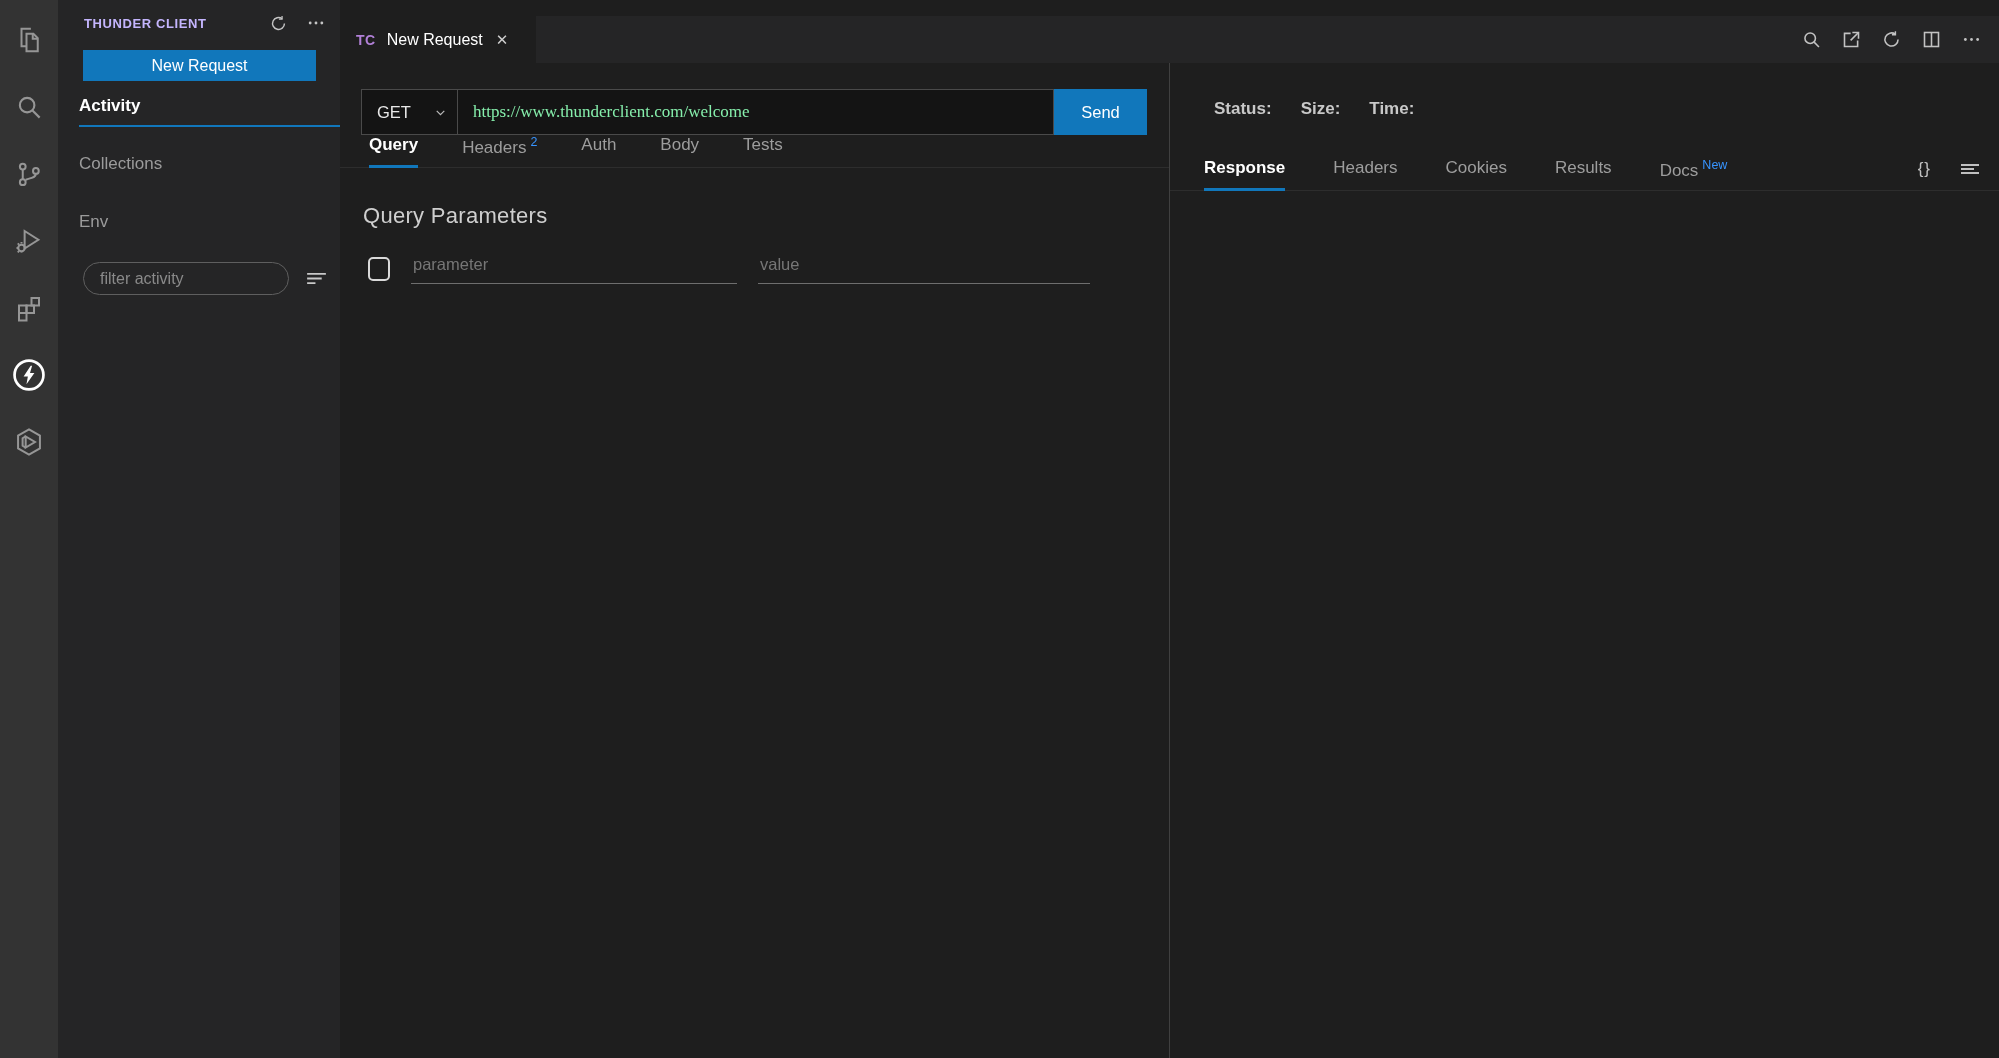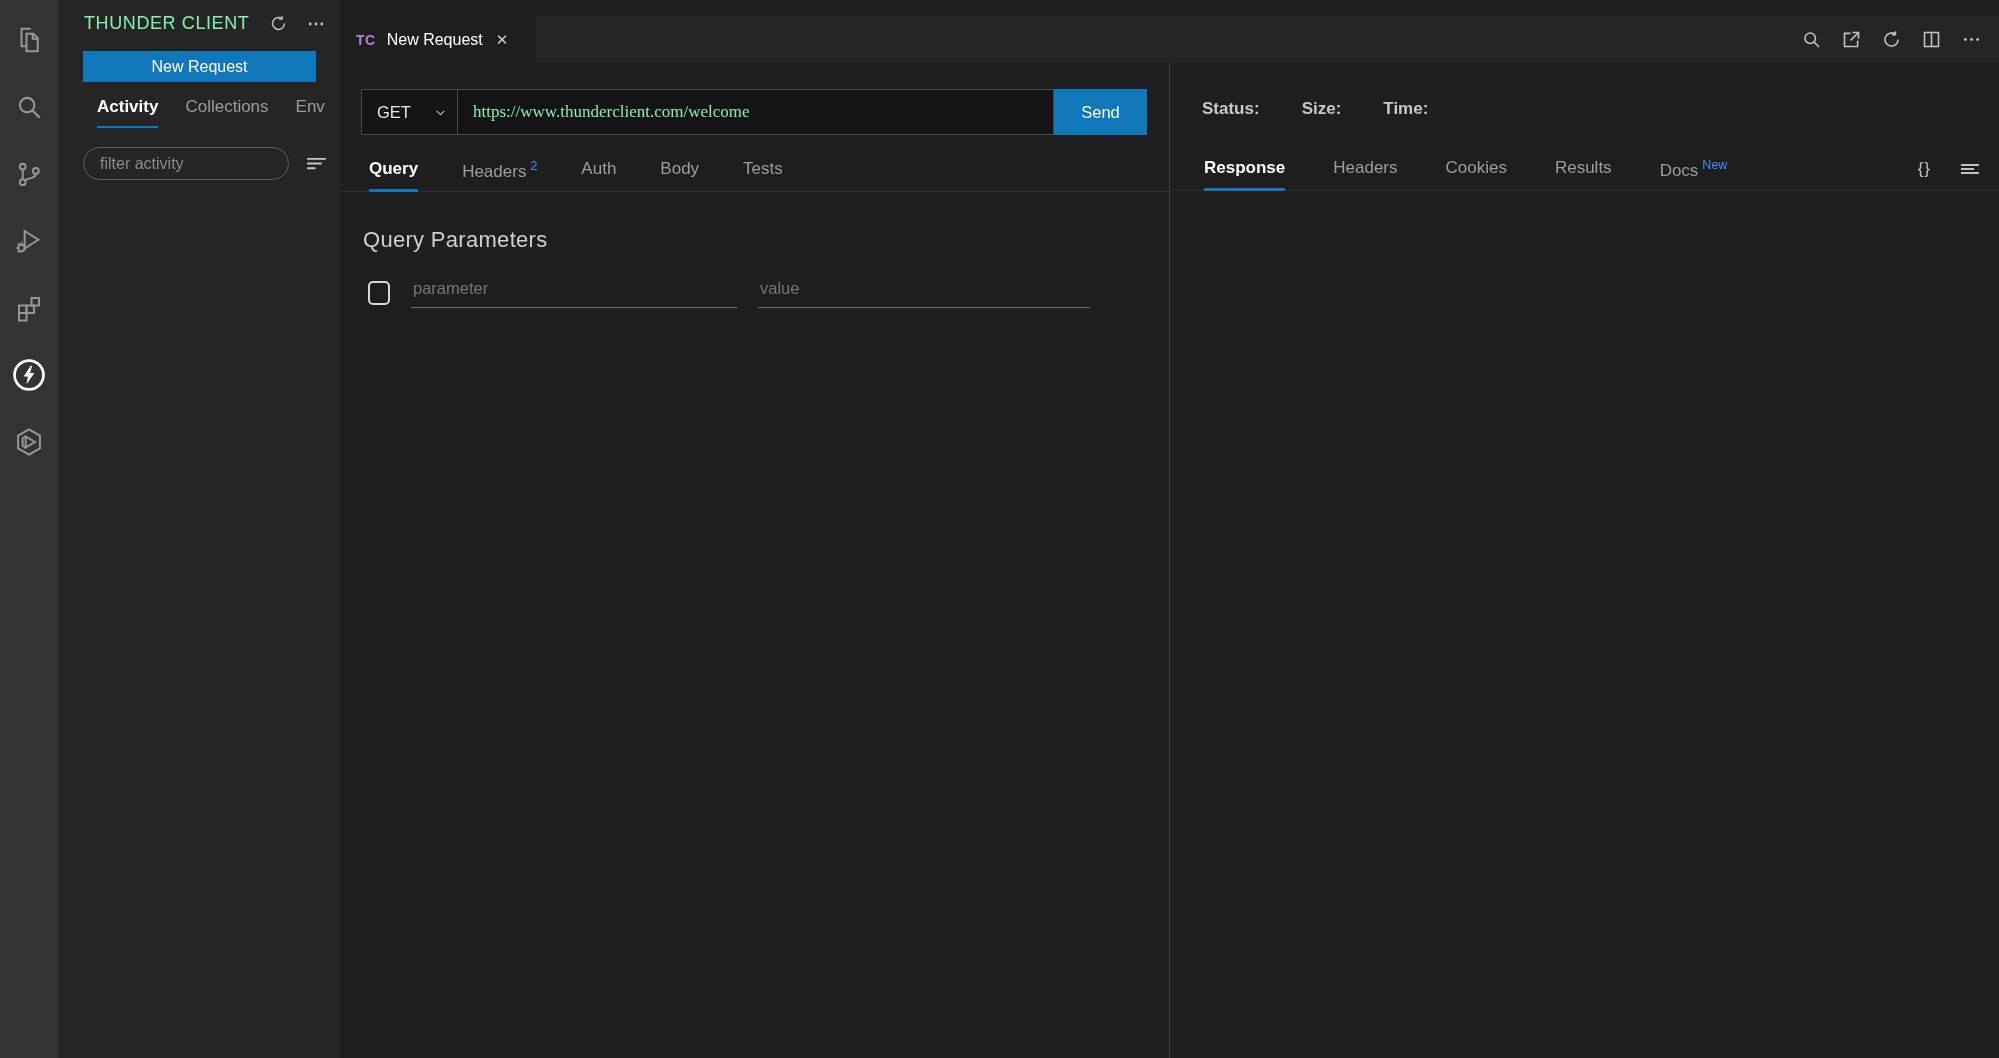--- a/index.html
+++ b/index.html
@@ -9,25 +9,25 @@
   
   .activity-bar{position:absolute;left:0;top:0;width:58px;height:100%;background:#333333;
                 display:flex;flex-direction:column;align-items:center;padding-top:6px;box-sizing:border-box;}
   .ab-item{width:58px;height:67px;display:flex;align-items:center;justify-content:center;color:#969696;cursor:pointer;}
   .ab-item svg{display:block;}
   .ab-item.active{color:#ffffff;}
 
   
   .sidebar{position:absolute;left:58px;top:0;width:282px;height:100%;background:#252526;box-sizing:border-box;}
   .sidebar-header{display:flex;align-items:center;padding:13px 14px 0 26px;}
-  .sidebar-title{flex:1;color:#86efac;font-size:18px;letter-spacing:.6px;}
+  .sidebar-title{flex:1;color:#c4b5fd;font-size:13px;letter-spacing:.6px;font-weight:bold;}
   .sb-hicon{color:#c5c5c5;margin-left:18px;cursor:pointer;display:flex;align-items:center;}
   .new-request-btn{display:block;margin:17px 0 0 25px;width:233px;height:31px;background:#1177bb;
                    color:#ffffff;font-size:16px;border:none;cursor:pointer;font-family:inherit;}
-  .sidebar-tabs{display:flex;gap:27px;padding-left:39px;margin-top:15px;}
+  .sidebar-tabs{display:flex;gap:27px;padding-left:21px;margin-top:15px;flex-direction:column;}
   .s-tab{font-size:17px;color:#9b9b9b;padding-bottom:9px;border-bottom:2.5px solid transparent;cursor:pointer;white-space:nowrap;}
   .s-tab.active{color:#ffffff;font-weight:700;border-bottom-color:#1177bb;}
   .filter-row{display:flex;align-items:center;padding-left:25px;margin-top:19px;gap:15px;}
   .filter-input{width:172px;height:31px;border-radius:17px;border:1px solid #5f5f5f;background:transparent;
                 color:#cccccc;padding:0 16px;font-size:16px;outline:none;font-family:inherit;}
   .filter-input::placeholder{color:#8a8a8a;}
   .filter-icon{color:#c8c8c8;cursor:pointer;display:flex;}
   .activity-item{margin:24px 18px 0 25px;cursor:pointer;}
   .item-line{color:#ececec;font-size:16.5px;font-weight:600;line-height:1.6;word-break:break-all;}
   .get-badge{display:inline-block;background:#41a0dc;color:#ffffff;font-size:13px;font-weight:700;
@@ -54,38 +54,38 @@
   
   .url-row{display:flex;margin:26px 22px 0 21px;height:46px;}
   .method-select{width:97px;box-sizing:border-box;border:1px solid #4a4a4a;background:#141414;color:#e8e8e8;
                  display:flex;align-items:center;justify-content:space-between;padding:0 10px 0 15px;
                  font-size:16.5px;cursor:pointer;}
   .method-select svg{color:#bbbbbb;}
   .url-input{flex:1;box-sizing:border-box;border:1px solid #4a4a4a;border-left:none;background:#141414;
              color:#86efac;font-size:17px;padding:0 15px;outline:none;font-family:Liberation Serif, serif;}
   .send-btn{width:93px;background:#1177bb;color:#ffffff;border:none;font-size:16.5px;cursor:pointer;font-family:inherit;}
 
-  .req-tabs{display:flex;gap:44px;padding-left:29px;margin-top:24px;border-bottom:1px solid #2d2d2d;}
+  .req-tabs{display:flex;gap:44px;padding-left:29px;border-bottom:1px solid #2d2d2d;}
   .r-tab{font-size:17px;color:#9d9d9d;padding-bottom:7px;border-bottom:3px solid transparent;
          margin-bottom:-1px;cursor:pointer;white-space:nowrap;}
   .r-tab.active{color:#ffffff;font-weight:700;border-bottom-color:#1177bb;}
   .sup-badge{font-size:12.5px;color:#3794ff;vertical-align:super;margin-left:4px;font-weight:400;}
 
   .section-title{margin:35px 0 0 23px;font-size:22px;font-weight:300;color:#cfcfcf;letter-spacing:.3px;}
   .param-row{display:flex;align-items:flex-end;margin:20px 0 0 28px;gap:21px;}
   .checkbox{width:18px;height:20px;border:2px solid #d9d9d9;border-radius:5px;background:transparent;
             margin-bottom:3px;cursor:pointer;}
   .underline-input{background:transparent;border:none;border-bottom:1px solid #6e6e6e;font-size:16.5px;
                    color:#ec4899;padding:6px 2px 9px;outline:none;font-family:inherit;}
   .underline-input::placeholder{color:#767676;}
   .param-input{width:322px;}
   .value-input{width:328px;}
 
   
-  .meta-row{display:flex;gap:42px;margin:36px 0 0 32px;}
+  .meta-row{display:flex;gap:29px;margin:36px 0 0 44px;}
   .meta-label{font-size:17px;font-weight:700;color:#c8c8c8;}
   .resp-tabs{display:flex;gap:48px;padding-left:34px;margin-top:39px;border-bottom:1px solid #2d2d2d;position:relative;}
   .resp-actions{position:absolute;right:17px;bottom:9px;display:flex;gap:27px;align-items:center;color:#c0c0c0;}
   .braces-glyph{font-size:17px;letter-spacing:1px;cursor:pointer;}
 </style>
 </head>
 <body>
 
 <div class="app">
 

